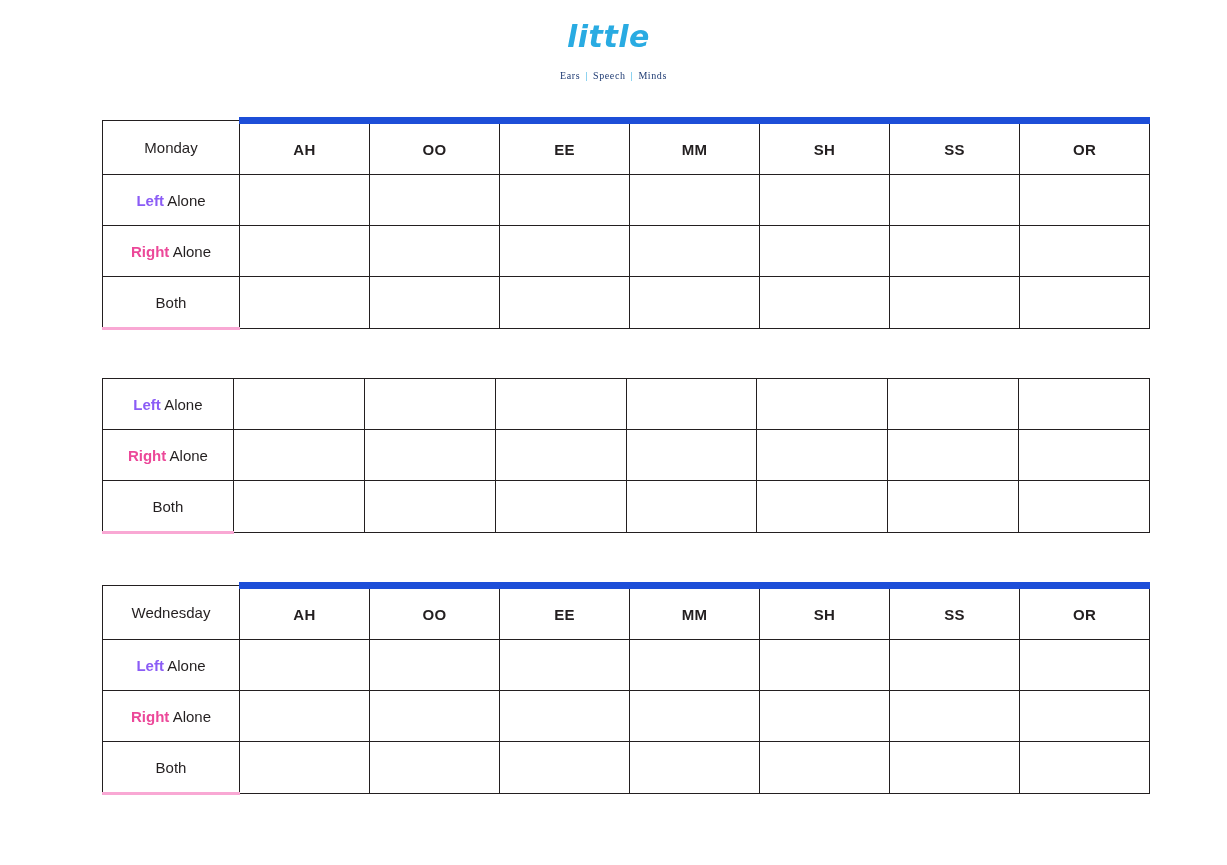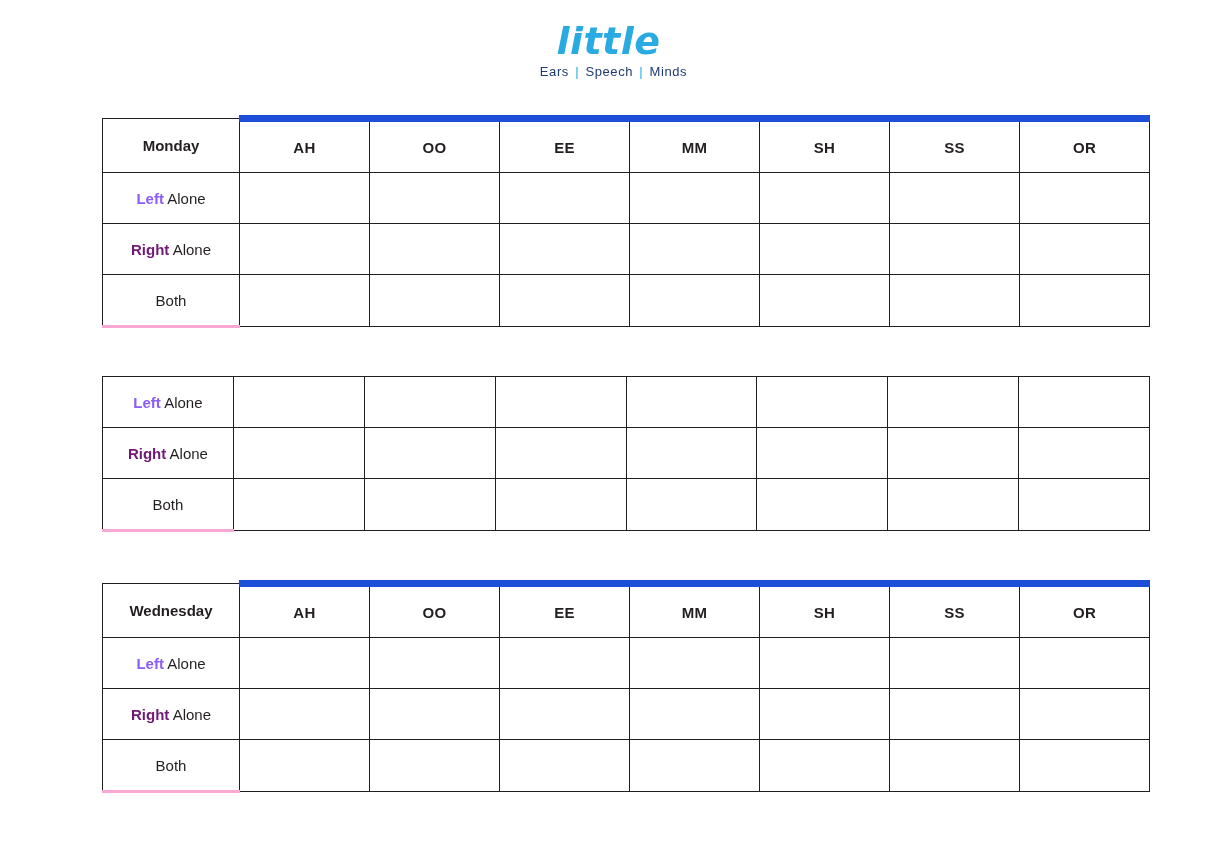--- a/index.html
+++ b/index.html
@@ -24,40 +24,41 @@
   
   .logo-block {
     padding-top: 22px;
     display: flex;
     flex-direction: column;
     align-items: center;
     justify-content: flex-start;
   }
   .logo-little {
     font-family: "DejaVu Sans", sans-serif;
-    font-size: 38px;
+    font-size: 30px;
     font-style: italic;
     font-weight: bold;
     color: #29abe2;
     letter-spacing: 0.5px;
     line-height: 1;
-    margin-bottom: 4px;
+    margin-bottom: 12px;
     margin-left: -10px;
   }
   .logo-main {
     font-family: "Liberation Sans", sans-serif;
     font-size: 33px;
     font-weight: bold;
     color: #1f3b73;
     letter-spacing: -0.3px;
     line-height: 1.05;
   }
   .logo-tagline {
-    font-family: Liberation Sans, sans-serif;
-    font-size: 13px;
+    margin-top: 6px;
+    font-family: Liberation Serif, serif;
+    font-size: 10px;
     color: #1f3b73;
     letter-spacing: 0.6px;
   }
   .logo-tagline span.sep {
     color: #29abe2;
     padding: 0 2px;
   }
 
   
   .tables {
@@ -73,21 +74,21 @@
   }
   table.day-table td {
     border: 1px solid #231f20;
     height: 48px;
     text-align: center;
     vertical-align: middle;
     font-size: 15px;
   }
   td.day-name {
     width: 134px;
-    font-weight: bold;
+    font-weight: normal;
     font-size: 15.5px;
     border-top: none;
     border-left: none;
     margin-top: 24px;
   }
   td.col-head {
     font-weight: bold;
     font-size: 14.5px;
     letter-spacing: 0.3px;
   }
@@ -98,21 +99,21 @@
     text-align: center;
     font-size: 15px;
     border-left: none;
     white-space: nowrap;
   }
   td.row-label .left-word {
     color: #8b5cf6;
     font-weight: bold;
   }
   td.row-label .right-word {
-    color: #701a75;
+    color: #ec4899;
     font-weight: bold;
   }
   td.cell {
     background: #ffffff;
   }
   tr.last-row td.row-label {
     border-bottom: 3px solid #f9a8d4;
   }
 </style>
 </head>

